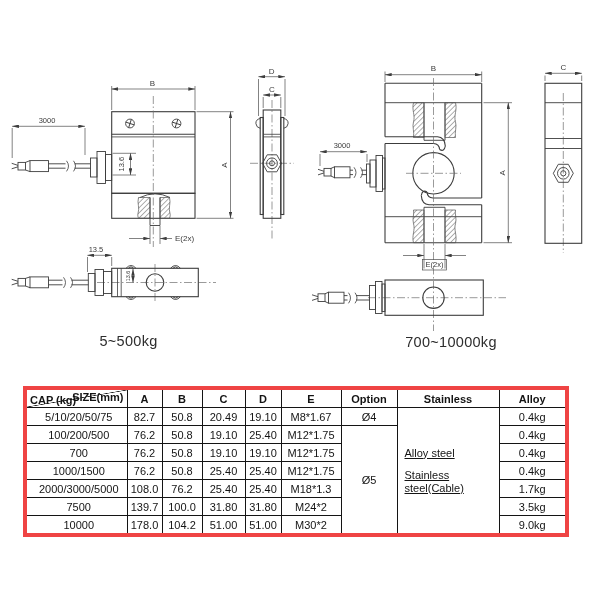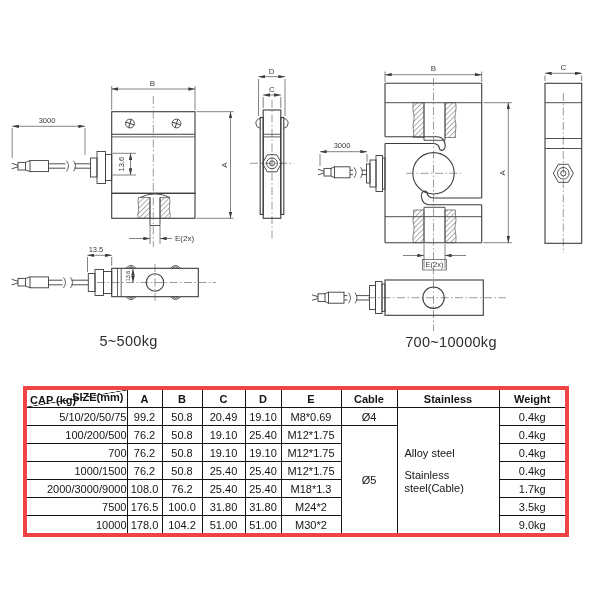--- a/index.html
+++ b/index.html
@@ -12,27 +12,27 @@
   .tinytxt{font-size:5.5px;}
   .biglabel{font-size:14.5px;fill:#2d2d2d;letter-spacing:.3px;}
   
   #spec-table{position:absolute;left:23px;top:386px;width:542px;height:149px;
       border-collapse:collapse;table-layout:fixed;font-size:11px;color:#141414;}
   #spec-table td,#spec-table th{border:1px solid #141414;padding:0;overflow:hidden;
       white-space:nowrap;height:17px;font-weight:400;}
   #spec-table{border:4px solid #ef4444;}
   #spec-table th{font-weight:700;}
   .c{text-align:center;}
-  .l{text-align:right;padding-left:4px !important;}
+  .l{text-align:center;padding-left:4px !important;}
   #corner-cell{position:relative;height:29px;
       background:linear-gradient(to bottom right,transparent calc(50% - .6px),#141414 50%,transparent calc(50% + .6px));}
   #corner-cell .size{position:absolute;right:3px;top:1px;font-weight:700;}
   #corner-cell .cap{position:absolute;left:3px;bottom:1px;font-weight:700;}
   .mat-cell{vertical-align:middle;padding-left:7px !important;}
-  .mat-cell div{line-height:13px;}
+  .mat-cell div{line-height:13px;text-decoration:underline;}
   .mat-gap{height:9px;}
 </style>
 </head>
 <body>
 
 <div id="stage">
 
 <svg width="600" height="380" viewBox="0 0 600 380" stroke-linecap="butt" fill="none">
   <defs>
     <marker id="ar" viewBox="0 0 12 6" refX="11.5" refY="3" markerWidth="10" markerHeight="5" orient="auto-start-reverse">
@@ -314,31 +314,31 @@
         <tr>
     <th id="corner-cell">
       <span class="size">SIZE(mm)</span>
       <span class="cap">CAP (kg)</span>
     </th>
     <th class="c">A</th>
     <th class="c">B</th>
     <th class="c">C</th>
     <th class="c">D</th>
     <th class="c">E</th>
-    <th class="c">Cable</th>
+    <th class="c">Option</th>
     <th class="c">Stainless</th>
-    <th class="c">Weight</th>
+    <th class="c">Alloy</th>
   </tr>
   <tr>
     <td class="l">5/10/20/50/75</td>
-    <td class="c">99.2</td>
+    <td class="c">82.7</td>
     <td class="c">50.8</td>
     <td class="c">20.49</td>
     <td class="c">19.10</td>
-    <td class="c">M8*0.69</td>
+    <td class="c">M8*1.67</td>
     <td class="c">Ø4</td>
     <td class="mat-cell" rowspan="7">
       <div>Alloy steel</div>
       <div class="mat-gap"></div>
       <div>Stainless</div>
       <div>steel(Cable)</div>
     </td>
     <td class="c">0.4kg</td>
   </tr>
   <tr>
@@ -363,31 +363,31 @@
   <tr>
     <td class="l">1000/1500</td>
     <td class="c">76.2</td>
     <td class="c">50.8</td>
     <td class="c">25.40</td>
     <td class="c">25.40</td>
     <td class="c">M12*1.75</td>
     <td class="c">0.4kg</td>
   </tr>
   <tr>
-    <td class="l">2000/3000/9000</td>
+    <td class="l">2000/3000/5000</td>
     <td class="c">108.0</td>
     <td class="c">76.2</td>
     <td class="c">25.40</td>
     <td class="c">25.40</td>
     <td class="c">M18*1.3</td>
     <td class="c">1.7kg</td>
   </tr>
   <tr>
     <td class="l">7500</td>
-    <td class="c">176.5</td>
+    <td class="c">139.7</td>
     <td class="c">100.0</td>
     <td class="c">31.80</td>
     <td class="c">31.80</td>
     <td class="c">M24*2</td>
     <td class="c">3.5kg</td>
   </tr>
   <tr>
     <td class="l">10000</td>
     <td class="c">178.0</td>
     <td class="c">104.2</td>

